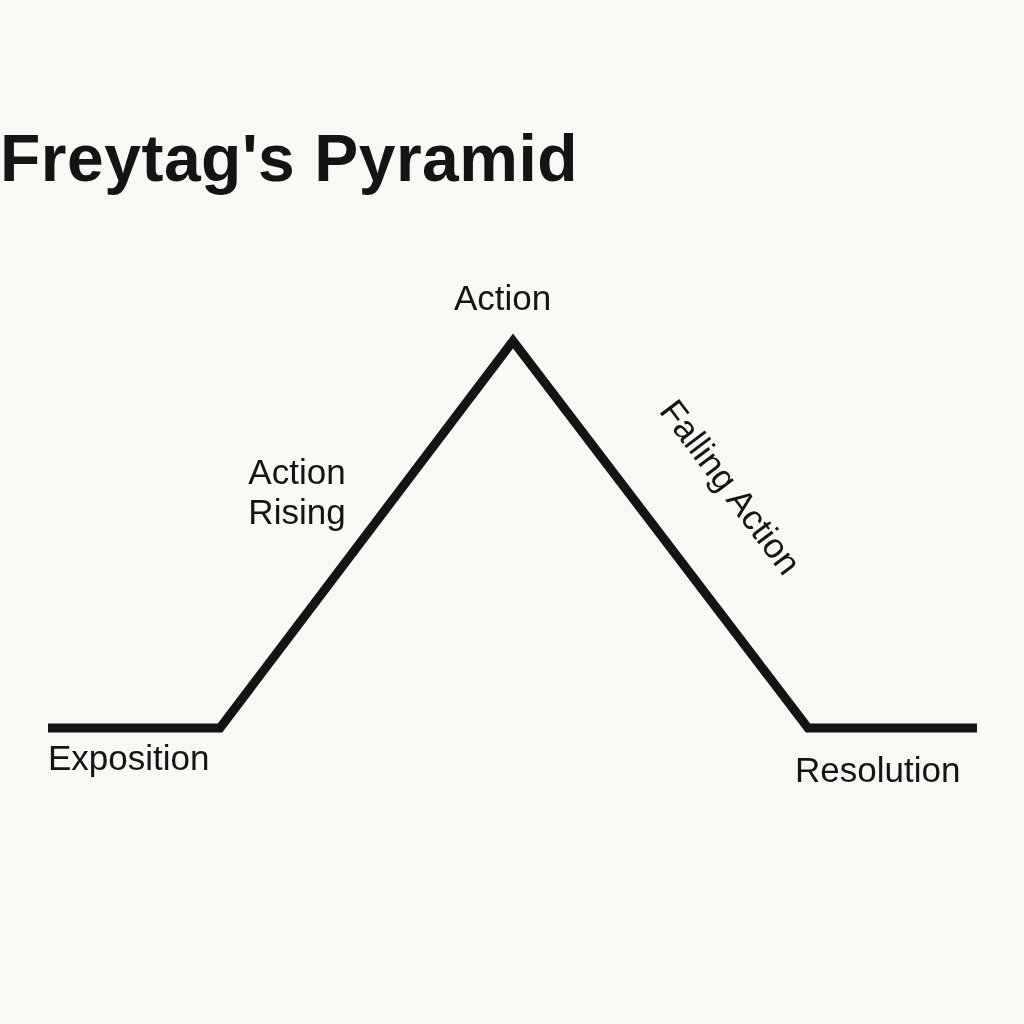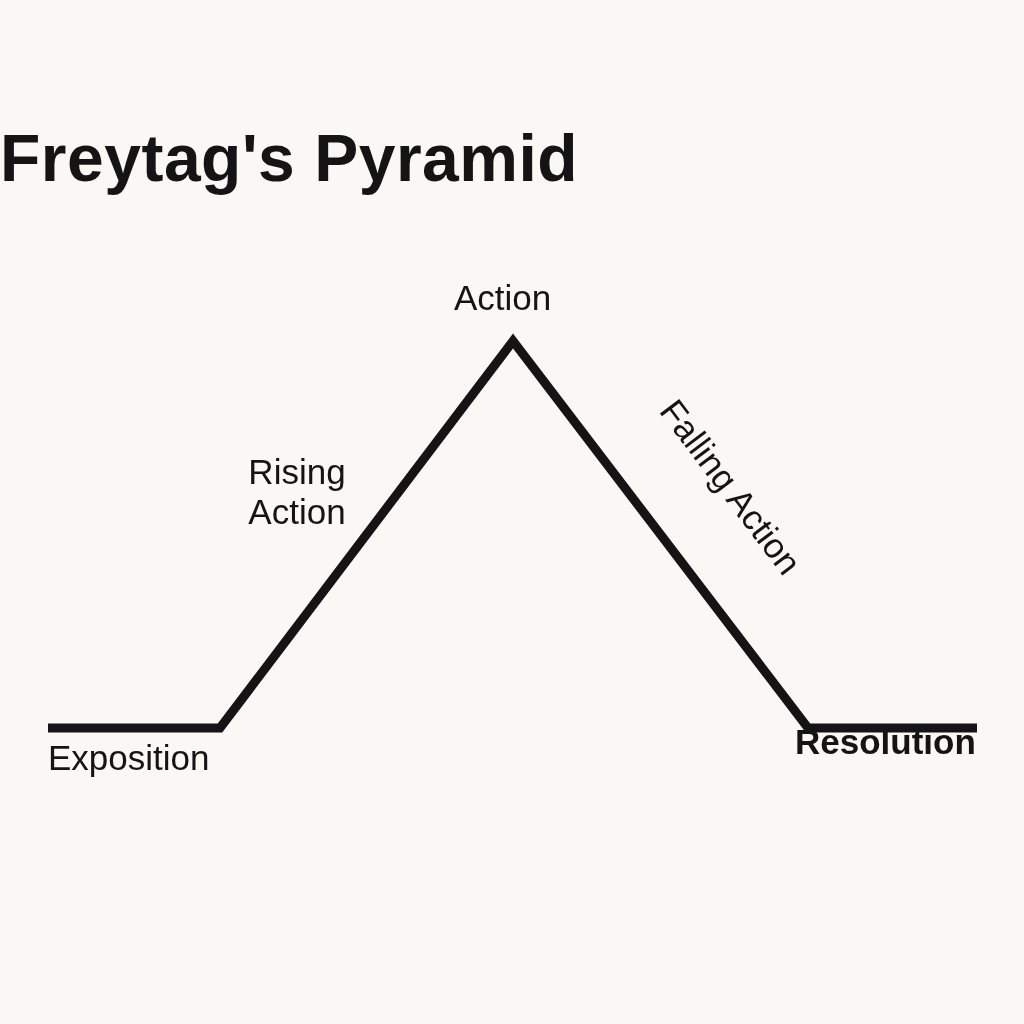--- a/index.html
+++ b/index.html
@@ -28,35 +28,35 @@
   }
   .climax { left: 454px; top: 278px; }
   .rising { left: 236px; top: 452px; text-align: center; width: 122px; }
   .falling {
     left: 605px; top: 520px;
     transform-origin: 0 0;
     transform: rotate(53deg) translate(0, -55px);
     left: 640px; top: 425px;
   }
   .exposition { left: 48px; top: 738px; }
-  .resolution { left: 795px; top: 722px; font-weight: bold; }
+  .resolution { left: 795px; top: 750px; }
 </style>
 </head>
 <body>
 
 <div class="title">Freytag's Pyramid</div>
 
 <svg class="diagram" width="1024" height="1024">
   <polyline points="48,728 220,728 513,341 808,728 977,728" fill="none" stroke="#141414" stroke-width="9" stroke-linejoin="miter" stroke-linecap="butt"></polyline>
 </svg>
 
 <div class="label climax">Action</div>
 
 <div class="label rising">
+  <div>Action</div>
   <div>Rising</div>
-  <div>Action</div>
 </div>
 
 <div class="label falling">Falling Action</div>
 
 <div class="label exposition">Exposition</div>
 
 <div class="label resolution">Resolution</div>
 
 </body></html>

